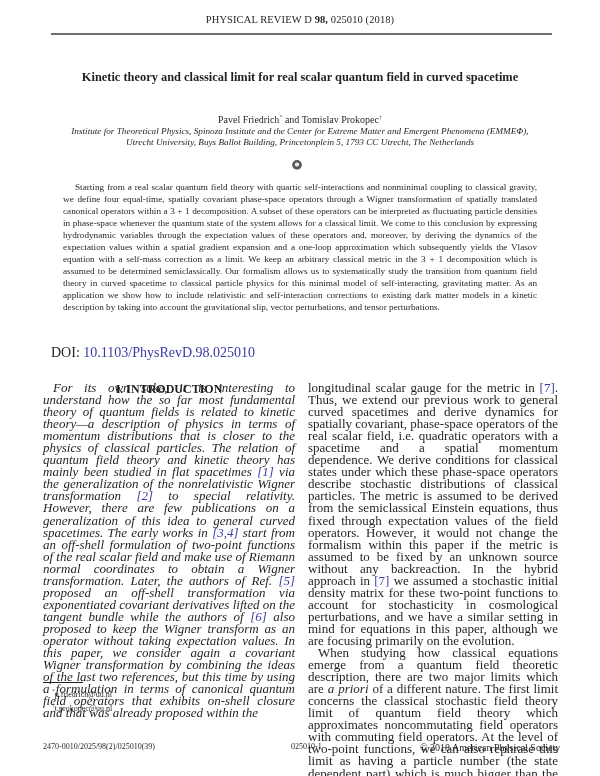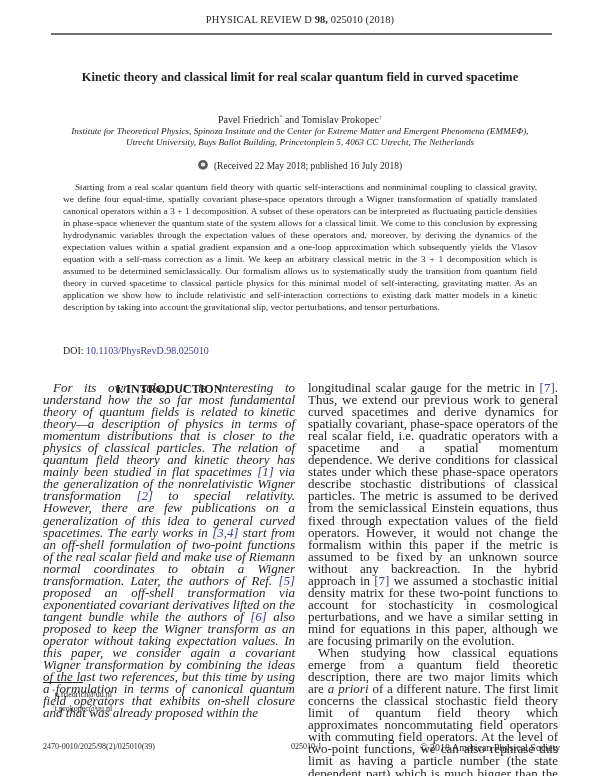--- a/index.html
+++ b/index.html
@@ -16,21 +16,21 @@
     .authors sup { font-size: 6px; color: #4a4aa8; }
     .affil { position: absolute; top: 126px; left: 70px; width: 460px; text-align: center;
              font-style: italic; font-size: 9.2px; line-height: 11.4px; }
     .received { position: absolute; top: 160px; left: 0; width: 600px; text-align: center;
                 font-size: 9.5px; }
     .crossmark { display: inline-block; width: 10px; height: 10px; border-radius: 50%;
                  background: radial-gradient(circle at 50% 45%, #e6e6e6 0 25%, #5a5a5a 30% 60%, #9b9b9b 65%);
                  vertical-align: -1px; margin-right: 6px; }
     .abstract { position: absolute; top: 181px; left: 63px; width: 474px; font-size: 9.2px;
                 line-height: 12.05px; text-align: justify; text-indent: 12px; }
-    .doi { position: absolute; top: 345px; left: 63px; font-size: 10px; }
+    .doi { position: absolute; top: 345px; left: 51px; font-size: 14px; }
     .doi a { color: #3b3ba6; text-decoration: none; }
     .section-head { position: absolute; top: 382px; left: 43px; width: 252px; text-align: center;
                     font-weight: bold; font-size: 12px; }
     .col { position: absolute; font-size: 13px; line-height: 12.05px; text-align: justify; }
     .col-left { top: 382px; left: 43px; width: 252px; font-style: italic; }
     .col-right { top: 382px; left: 308px; width: 250px; }
     .col p { margin: 0; text-indent: 10px; }
     .col p.noindent { text-indent: 0; }
     .cite { color: #3b3ba6; }
     .footnote-rule { position: absolute; top: 682px; left: 43px; width: 40px; height: 1px; background: #231f20; }
@@ -49,24 +49,24 @@
   <span>025010 (2018)</span>
 </div>
 <div class="head-rule"></div>
 
 <div class="title">Kinetic theory and classical limit for real scalar quantum field in curved spacetime</div>
 
 <div class="authors">
   <span>Pavel Friedrich</span><sup>*</sup><span> and </span><span>Tomislav Prokopec</span><sup>†</sup>
 </div>
 
-<div class="affil">Institute for Theoretical Physics, Spinoza Institute and the Center for Extreme Matter and Emergent Phenomena (EMMEΦ), Utrecht University, Buys Ballot Building, Princetonplein 5, 4063 CC Utrecht, The Netherlands</div>
+<div class="affil">Institute for Theoretical Physics, Spinoza Institute and the Center for Extreme Matter and Emergent Phenomena (EMMEΦ), Utrecht University, Buys Ballot Building, Princetonplein 5, 1793 CC Utrecht, The Netherlands</div>
 
 <div class="received">
-  <span class="crossmark"></span><span>(Received 22 May 2018; published 16 July 2018)</span>
+  <span class="crossmark"></span>
 </div>
 
 <div class="abstract">Starting from a real scalar quantum field theory with quartic self-interactions and nonminimal coupling to classical gravity, we define four equal-time, spatially covariant phase-space operators through a Wigner transformation of spatially translated canonical operators within a 3 + 1 decomposition. A subset of these operators can be interpreted as fluctuating particle densities in phase-space whenever the quantum state of the system allows for a classical limit. We come to this conclusion by expressing hydrodynamic variables through the expectation values of these operators and, moreover, by deriving the dynamics of the expectation values within a spatial gradient expansion and a one-loop approximation which subsequently yields the Vlasov equation with a self-mass correction as a limit. We keep an arbitrary classical metric in the 3 + 1 decomposition which is assumed to be determined semiclassically. Our formalism allows us to systematically study the transition from quantum field theory in curved spacetime to classical particle physics for this minimal model of self-interacting, gravitating matter. As an application we show how to include relativistic and self-interaction corrections to existing dark matter models in a kinetic description by taking into account the gravitational slip, vector perturbations, and tensor perturbations.</div>
 
 <div class="doi">
   <span>DOI: </span><a>10.1103/PhysRevD.98.025010</a>
 </div>
 
 <div class="section-head">I. INTRODUCTION</div>
 

